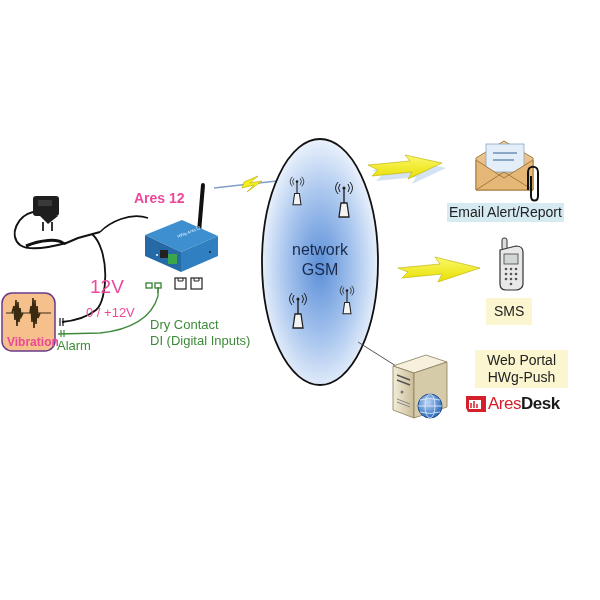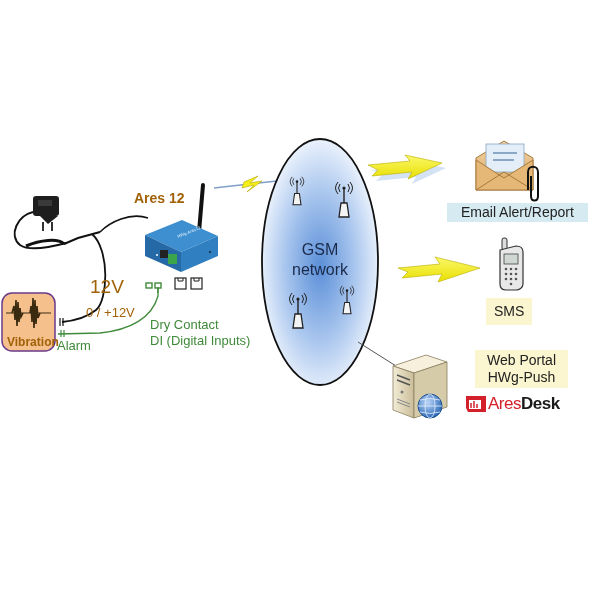--- a/index.html
+++ b/index.html
@@ -1,25 +1,25 @@
 <!DOCTYPE html>
 <html><head>
 <meta charset="utf-8">
 <style>
   html, body { margin: 0; padding: 0; background: #ffffff; }
   body { width: 600px; height: 600px; position: relative; overflow: hidden;
          font-family: "Liberation Sans", sans-serif; }
   #canvas { position: absolute; left: 0; top: 0; width: 600px; height: 600px; }
   .lbl { position: absolute; white-space: nowrap; font-family: "Liberation Sans", sans-serif; }
-  .dark { color: #a16207; }
+  .dark { color: #ec4899; }
   .green { color: #3f8a3a; }
   .bold { font-weight: bold; }
   .tag { position: absolute; white-space: nowrap; font-size: 14px; color: #222;
          text-align: center; line-height: 17px; }
-  #email-label { background: #d6eaf2; padding: 1px 14px; text-align: center; }
+  #email-label { background: #d6eaf2; padding: 1px 2px; text-align: center; }
   #sms-label { background: #fbf6cf; padding: 5px 8px; }
   #portal-label { background: #fbf6cf; padding: 2px 12px; }
 </style>
 </head>
 <body>
 
 <svg id="canvas" viewBox="0 0 600 600" width="600" height="600" xmlns="http://www.w3.org/2000/svg">
   <defs>
     <radialGradient id="gsmGrad" cx="50%" cy="52%" r="55%">
       <stop offset="0%" stop-color="#5b8fd8"></stop>
@@ -207,22 +207,22 @@
 <div class="lbl dark" style="left:90px; top:276px; font-size:19px;">12V</div>
 <div class="lbl dark" style="left:86px; top:305px; font-size:13px;text-align:right;">0 / +12V</div>
 
 <div class="lbl dark bold" style="left:7px; top:335px; font-size:12px;">Vibration</div>
 <div class="lbl green" style="left:57px; top:338px; font-size:13px;">Alarm</div>
 
 <div class="lbl green" style="left:150px; top:317px; font-size:13px;">Dry Contact</div>
 <div class="lbl green" style="left:150px; top:333px; font-size:13px;">DI (Digital Inputs)</div>
 
 <div class="lbl dark" style="left:262px; top:240px; width:116px; text-align:center; font-size:16px; line-height:20px; color:#1a2a4a;">
+  <div>network</div>
   <div>GSM</div>
-  <div>network</div>
 </div>
 
 <div class="tag" id="email-label" style="left:447px; top:203px;">Email Alert/Report</div>
 <div class="tag" id="sms-label" style="left:486px; top:298px;">SMS</div>
 
 <div class="tag" id="portal-label" style="left:475px; top:350px;">
   <div>Web Portal</div>
   <div>HWg-Push</div>
 </div>
 

